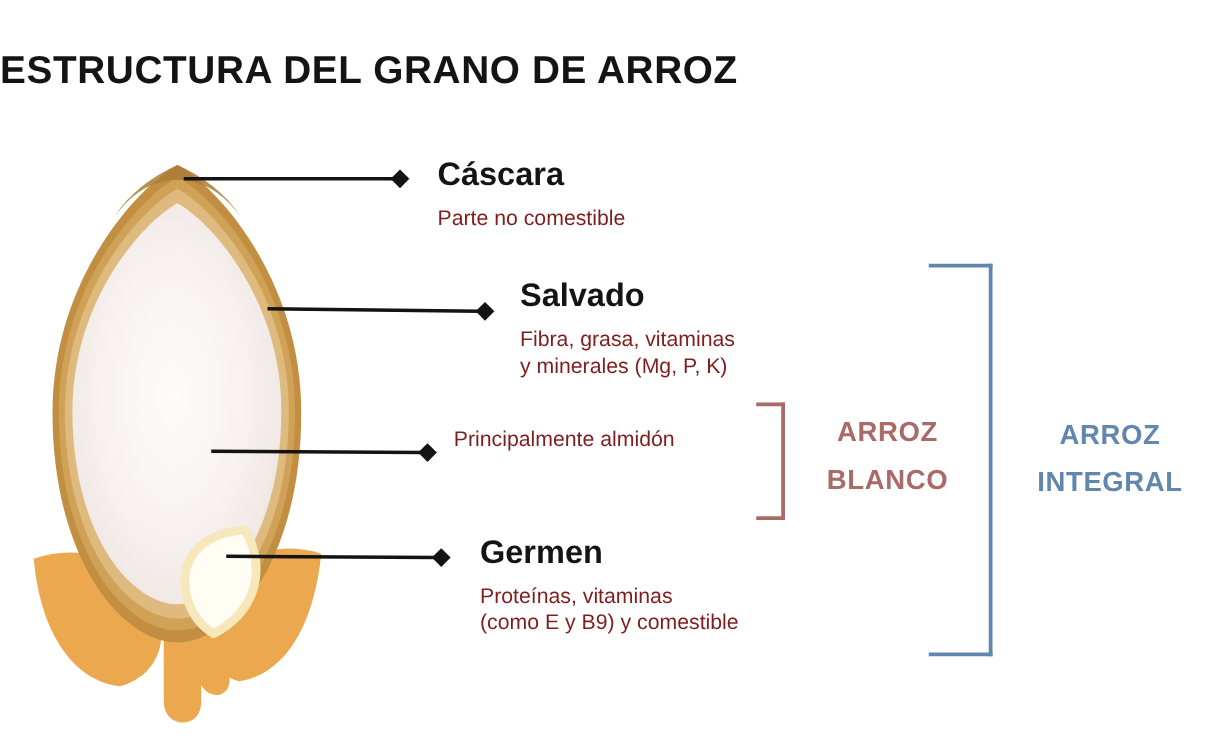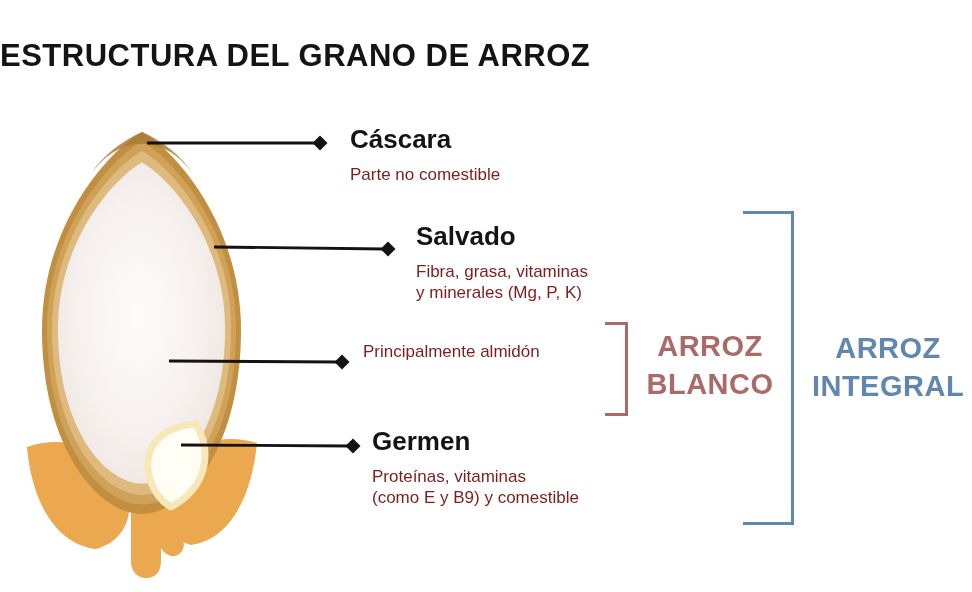--- a/index.html
+++ b/index.html
@@ -22,21 +22,21 @@
   .part-label .part-name{
     font-size:26px;font-weight:700;line-height:34px;color:#141414;
   }
   .part-label .part-desc{
     margin-top:8px;
     font-size:17px;line-height:21px;color:#7f1d1d;
     white-space:pre-line;
   }
   .group-label{
     text-align:center;
-    font-size:29px;font-weight:700;line-height:38px;
+    font-size:22px;font-weight:700;line-height:38px;
     letter-spacing:.5px;
     white-space:pre-line;
   }
   .bracket{
     border-style:solid;
     border-width:3px 3px 3px 0;
     border-left:none;
   }
   #bracket-white{left:605px;top:322px;width:20px;height:88px;}
   #bracket-integral{left:743px;top:211px;width:48px;height:308px;}
@@ -93,21 +93,21 @@
   <div class="abs part-label" style="left:396px;top:219px;margin-left:20px;">
     <div class="part-name">Salvado</div>
     <div class="part-desc">Fibra, grasa, vitaminas
 y minerales (Mg, P, K)</div>
   </div>
 
   <div class="abs part-label" style="left:363px;top:333px;">
     <div class="part-desc">Principalmente almidón</div>
   </div>
 
-  <div class="abs part-label" style="left:372px;top:424px;">
+  <div class="abs part-label" style="left:384px;top:424px;">
     <div class="part-name">Germen</div>
     <div class="part-desc">Proteínas, vitaminas
 (como E y B9) y comestible</div>
   </div>
 
   <div id="bracket-white" class="abs bracket" style="border-color: rgb(169, 106, 104);"></div>
   <div id="bracket-integral" class="abs bracket" style="border-color: rgb(98, 135, 174);"></div>
 
   <div class="abs group-label" style="left: 640px; top: 327px; width: 140px; color: rgb(169, 106, 104);">ARROZ
 BLANCO</div>

